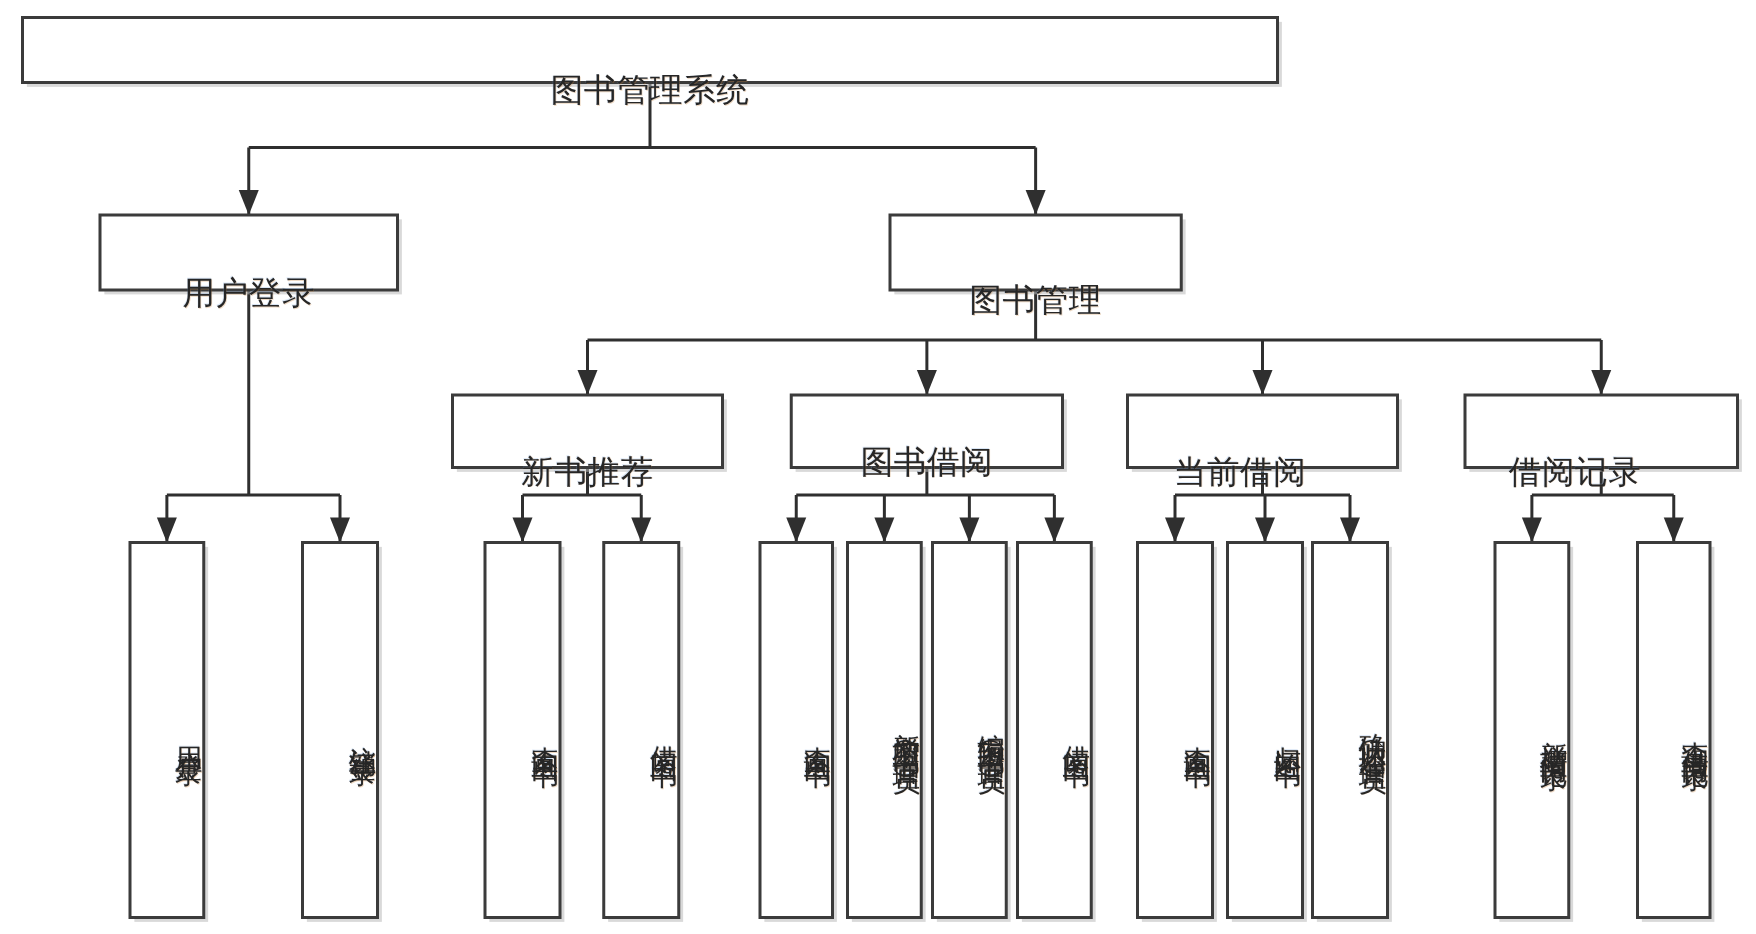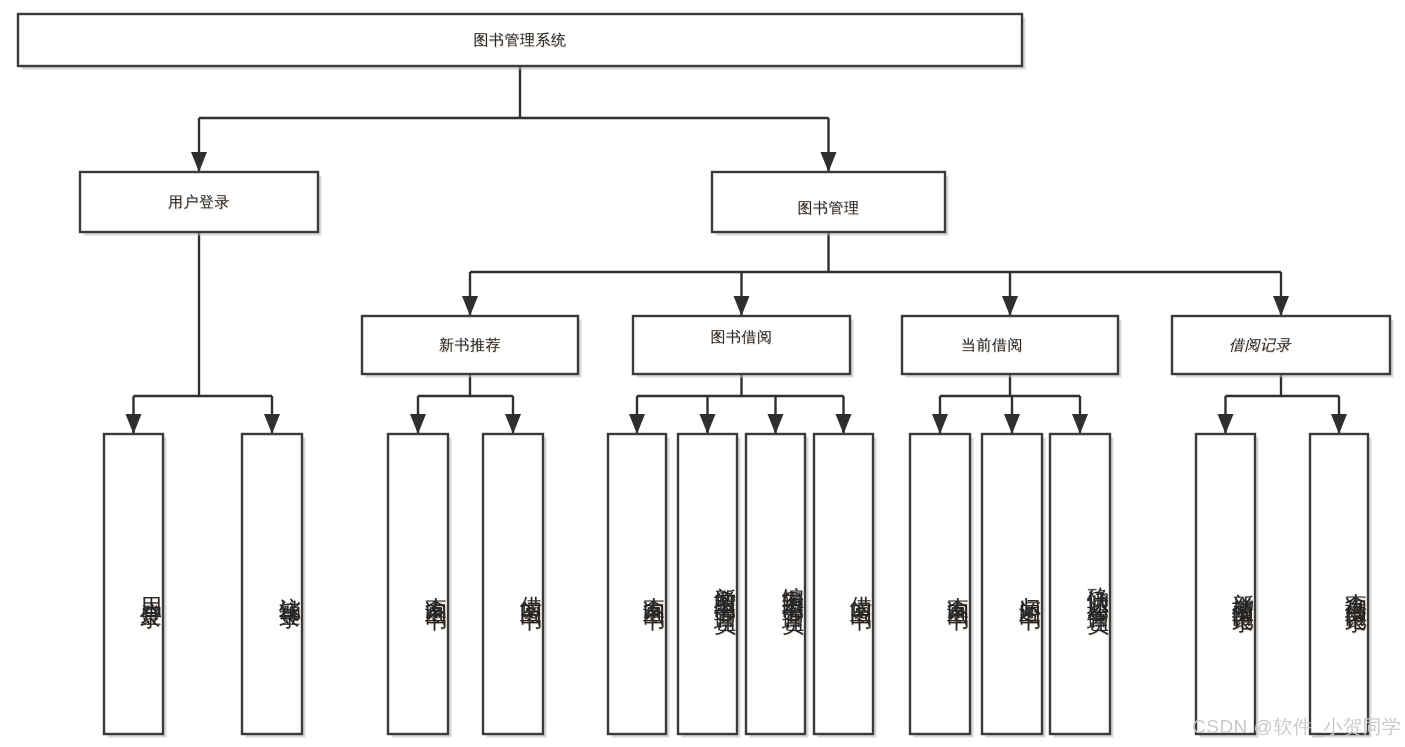--- a/index.html
+++ b/index.html
@@ -43,24 +43,25 @@
     fill: #2f2f2f;
     stroke: none;
   }
   
   .label-h {
     position: absolute;
     display: flex;
     align-items: center;
     justify-content: center;
     color: #262626;
-    font-size: 15px;
+    font-size: 26px;
     letter-spacing: 0.5px;
     white-space: nowrap;
     text-shadow: 0.6px 0.6px 0 rgba(200,130,60,0.30), -0.5px -0.5px 0 rgba(120,160,215,0.28);
+    margin-top: 32px;
   }
   .label-v {
     position: absolute;
     display: flex;
     align-items: flex-start;
     justify-content: center;
     writing-mode: vertical-rl;
     text-orientation: upright;
     color: #262626;
     font-size: 22px;
@@ -180,30 +181,29 @@
       </g>
   </svg>
 
   <div id="labels-layer">
       <div class="label-h" style="left: 18px; top: 14px; width: 1004px; height: 52px;">图书管理系统</div>
       <div class="label-h" style="left: 80px; top: 172px; width: 238px; height: 60px;">用户登录</div>
       <div class="label-h" style="left: 712px; top: 172px; width: 233px; height: 72px;">图书管理</div>
       <div class="label-h" style="left: 362px; top: 316px; width: 216px; height: 58px;">新书推荐</div>
       <div class="label-h" style="left: 633px; top: 316px; width: 217px; height: 42px; border-radius: 13px;">图书借阅</div>
       <div class="label-h" style="left: 902px; top: 316px; width: 180px; height: 58px;">当前借阅</div>
-      <div class="label-h" style="left: 1172px; top: 316px; width: 176px; height: 58px; font-style: italic;">借阅记录</div>
+      <div class="label-h" style="left: 1172px; top: 316px; width: 176px; height: 58px;">借阅记录</div>
       <div class="label-v" style="left: 104px; top: 444px; width: 59px; height: 286px;">用户登录</div>
       <div class="label-v" style="left: 242px; top: 444px; width: 60px; height: 286px;">注销登录</div>
       <div class="label-v" style="left: 388px; top: 444px; width: 60px; height: 286px;">查询图书</div>
       <div class="label-v" style="left: 483px; top: 444px; width: 60px; height: 286px;">借阅图书</div>
       <div class="label-v" style="left: 608px; top: 444px; width: 58px; height: 286px;">查询图书</div>
       <div class="label-v" style="left: 678px; top: 444px; width: 59px; height: 286px;">新增图书（管理员）</div>
       <div class="label-v" style="left: 746px; top: 444px; width: 59px; height: 286px;">编辑图书（管理员）</div>
       <div class="label-v" style="left: 814px; top: 444px; width: 59px; height: 286px;">借阅图书</div>
       <div class="label-v" style="left: 910px; top: 444px; width: 60px; height: 286px;">查询图书</div>
       <div class="label-v" style="left: 982px; top: 444px; width: 60px; height: 286px;">归还图书</div>
       <div class="label-v" style="left: 1050px; top: 444px; width: 60px; height: 286px;">确认归还（管理员）</div>
       <div class="label-v" style="left: 1196px; top: 444px; width: 59px; height: 286px;">新增借阅记录</div>
       <div class="label-v" style="left: 1310px; top: 444px; width: 58px; height: 286px;">查询借阅记录</div>
     </div>
 
-  <div class="watermark" style="left:1192px; top:714px;">CSDN @软件_小贺同学</div>
 </div>
 
 </body></html>

